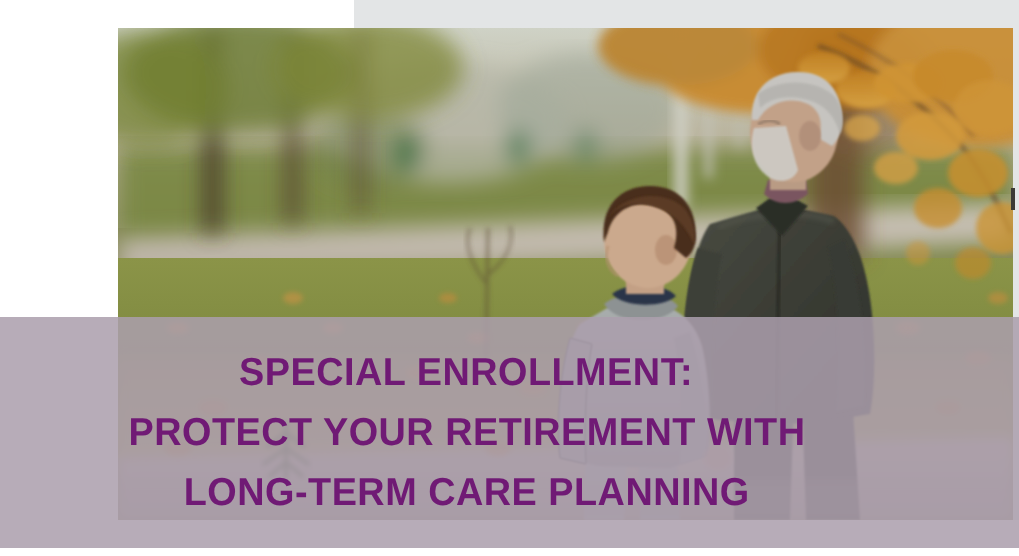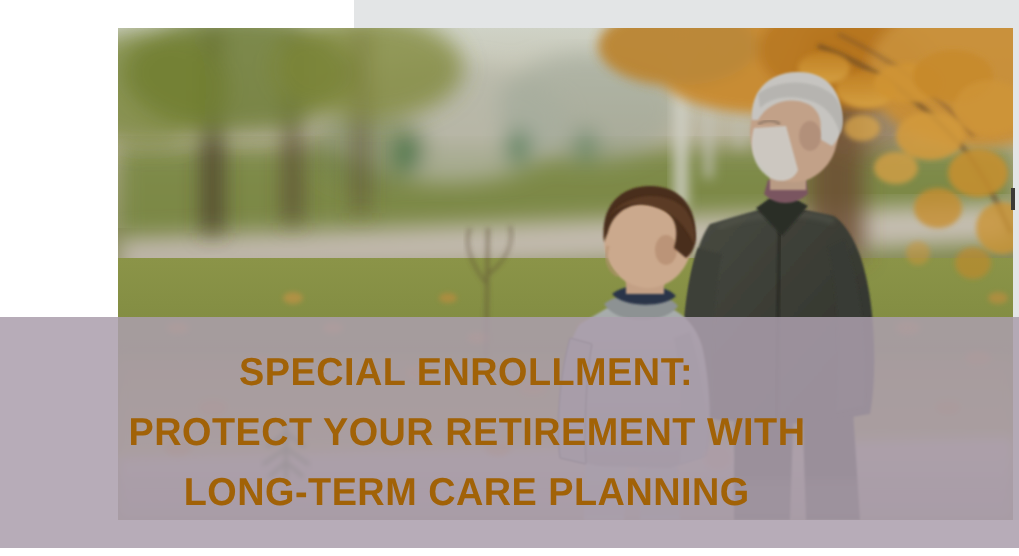--- a/index.html
+++ b/index.html
@@ -41,21 +41,21 @@
     background:rgba(171,158,172,0.86);
   }
 
   
   .headline{
     position:absolute;left:0;top:317px;width:933px;height:231px;
     display:flex;flex-direction:column;
     align-items:center;justify-content:center;
     gap:0px;
     text-align:center;
-    color:#a16207;
+    color:#701a75;
   }
   .hl{
     font-family:"Liberation Sans", sans-serif;
     font-weight:700;
     font-size:39px;
     line-height:60px;
     letter-spacing:0.5px;
     white-space:nowrap;
     transform:scaleX(0.97);
     text-rendering:geometricPrecision;

